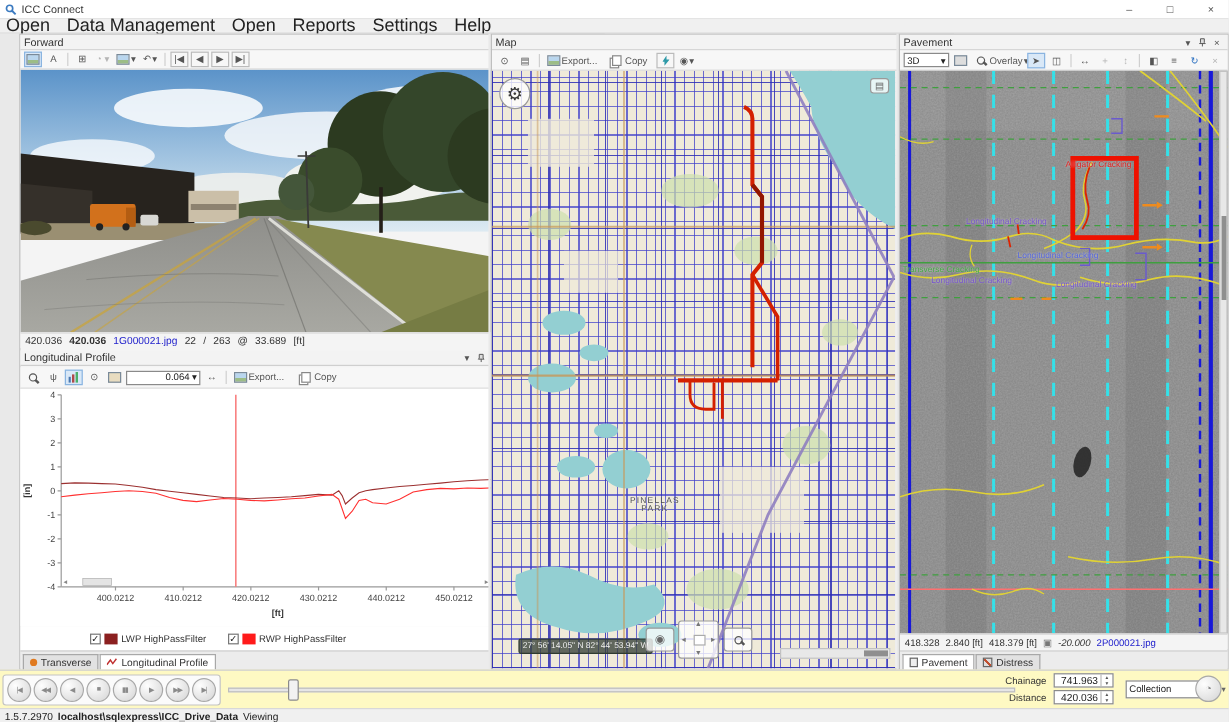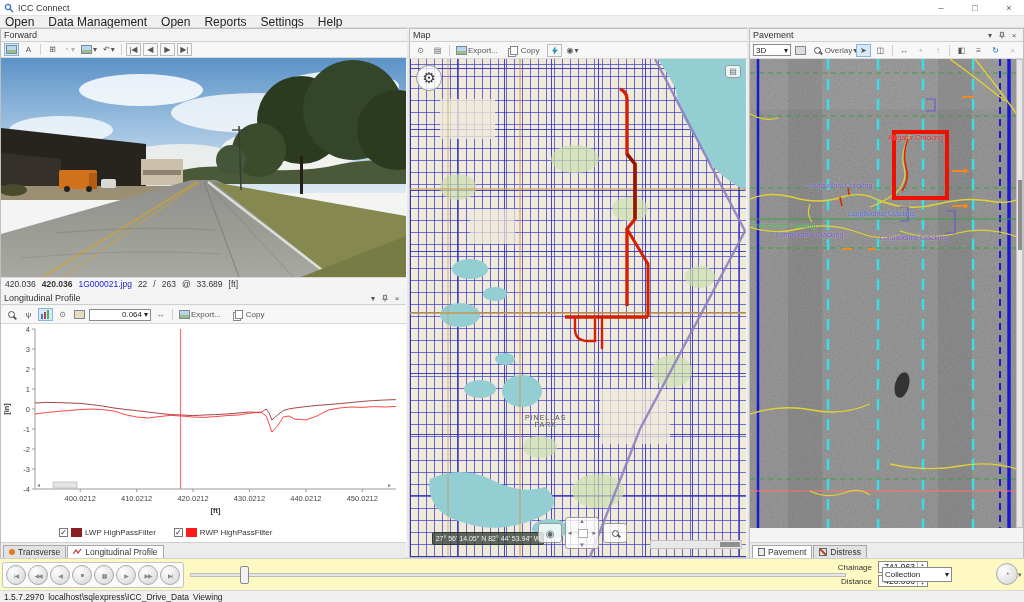--- a/index.html
+++ b/index.html
@@ -2,21 +2,21 @@
 <html><head>
 <meta charset="utf-8">
 <style>
 *{box-sizing:border-box}
 body{margin:0;width:1024px;height:602px;font-family:"Liberation Sans",sans-serif;font-size:10px;color:#222;background:#e9e9e9;overflow:hidden;position:relative}
 .abs{position:absolute}
 .titlebar{position:absolute;left:0;top:0;width:1024px;height:16px;background:#fff;border-bottom:1px solid #e4e4e4;display:flex;align-items:center;padding-left:4px;gap:4px}
 .titlebar .t{font-size:9px;color:#333}
 .winbtn{width:30px;height:15px;display:flex;align-items:center;justify-content:center;color:#555;font-size:9px}
 .menubar{position:absolute;left:0;top:16px;width:1024px;height:12px;background:#f0f0f0;display:flex;align-items:center;gap:14px;padding-left:5px;border-bottom:1px solid #dcdcdc}
-.menubar span{font-size:12px;color:#222}
+.menubar span{font-size:15px;color:#222}
 .col{position:absolute;top:28px;height:530px;background:#f4f4f4;border:1px solid #bfbfbf}
 .vsplit{position:absolute;top:28px;height:530px;width:2px;background:#e9e9e9}
 .phead{height:13px;background:#f3f3f3;border-bottom:1px solid #cfcfcf;display:flex;align-items:center;padding:0 3px;font-size:9px;color:#333}
 .phead .sp{flex:1}
 .hbtn{width:12px;height:11px;display:flex;align-items:center;justify-content:center;color:#555;font-size:8px}
 .toolbar{background:#f7f7f7;border-bottom:1px solid #d8d8d8;display:flex;align-items:center;gap:2px;padding:0 3px}
 .tbtn{height:13px;min-width:15px;display:flex;align-items:center;justify-content:center;gap:1px;font-size:8px;color:#555;border:1px solid transparent;padding:0 1px}
 .tbtn.pressed{background:#d9e8f7;border-color:#8ab4e0}
 .tbtn.dis{color:#b5b5b5}
 .tsep{width:1px;height:11px;background:#cfcfcf;margin:0 2px}
@@ -66,21 +66,21 @@
 </div>
 <div class="menubar">
   <span>Open</span>
   <span>Data Management</span>
   <span>Open</span>
   <span>Reports</span>
   <span>Settings</span>
   <span>Help</span>
 </div>
 
-<div class="col" style="left:0;width:488px">
+<div class="col" style="left:16px;width:488px">
 
   <div class="phead">
     <span>Forward</span>
       <span class="sp"></span>
     <span class="hbtn">▾</span>
     <span class="hbtn">
         <svg width="8" height="9" viewBox="0 0 10 10">
           <path d="M3 1h4v4l1 1H2l1-1zM5 6v3" stroke="#555" fill="#ddd" stroke-width="1"></path>
         </svg>
       </span>
@@ -479,20 +479,28 @@
     <span class="pavlbl" style="left:138px;top:75px;color:#dd2222">Alligator Cracking</span>
     <span class="pavlbl" style="left:55px;top:123px;color:#7755cc">Longitudinal Cracking</span>
     <span class="pavlbl" style="left:98px;top:151px;color:#5566dd">Longitudinal Cracking</span>
     <span class="pavlbl" style="left:26px;top:172px;color:#7755cc">Longitudinal Cracking</span>
     <span class="pavlbl" style="left:130px;top:175px;color:#7755cc">Longitudinal Cracking</span>
     <span class="pavlbl" style="left:2px;top:163px;color:#44aa44">Transverse Cracking</span>
     <div class="scroll" style="right:0;top:0;width:7px;height:469px">
         <span class="thumb" style="left:1px;top:120px;width:4px;height:70px"></span>
       </div>
   </div>
+  <div class="statusrow" style="position:absolute;left:0;top:499px;width:273px;font-size:8px;gap:5px">
+    <span>418.328</span>
+    <span>2.840 [ft]</span>
+    <span>418.379 [ft]</span>
+    <span style="color:#777">▣</span>
+    <span style="font-style:italic">-20.000</span>
+    <span class="link">2P000021.jpg</span>
+  </div>
   <div class="tabrow" style="position:absolute;left:0;top:513px;width:273px;height:16px">
     <span class="tab active">
         <span style="width:7px;height:8px;border:1px solid #666;background:#eee"></span>
         <span>Pavement</span>
       </span>
     <span class="tab">
         <span style="width:8px;height:8px;border:1px solid #666;background:linear-gradient(45deg,#ddd 40%,#c05030 40%,#c05030 60%,#ddd 60%)"></span>
         <span>Distress</span>
       </span>
   </div>
@@ -520,25 +528,25 @@
       </span>
   </div>
   <span class="lbl abs" style="left:820px;top:18px;width:52px;text-align:right">Distance</span>
   <div class="spin" style="left:878px;top:16px">
     <span class="v">420.036</span>
     <span class="ud">
         <span>▲</span>
         <span>▼</span>
       </span>
   </div>
-  <div class="combo abs" style="left:882px;top:8px;width:70px;height:15px">
+  <div class="combo abs" style="left:938px;top:8px;width:70px;height:15px">
     <span style="flex:1">Collection</span>
     <span>▾</span>
   </div>
   <div class="pbtn abs" style="left:996px;top:4px;width:22px;height:22px;font-size:9px;letter-spacing:0">◔</div>
   <span class="abs" style="left:1018px;top:12px;font-size:7px;color:#666">▾</span>
 </div>
 
 <div class="abs" style="left:0;top:590px;width:1024px;height:12px;background:#f0f0f0;border-top:1px solid #d8d8d8;display:flex;align-items:center;gap:4px;padding-left:4px;font-size:8.5px">
   <span>1.5.7.2970</span>
-  <span style="font-weight:normal">localhost\sqlexpress\ICC_Drive_Data</span>
+  <span style="font-weight:bold">localhost\sqlexpress\ICC_Drive_Data</span>
   <span>Viewing</span>
 </div>
 
 </body></html>

